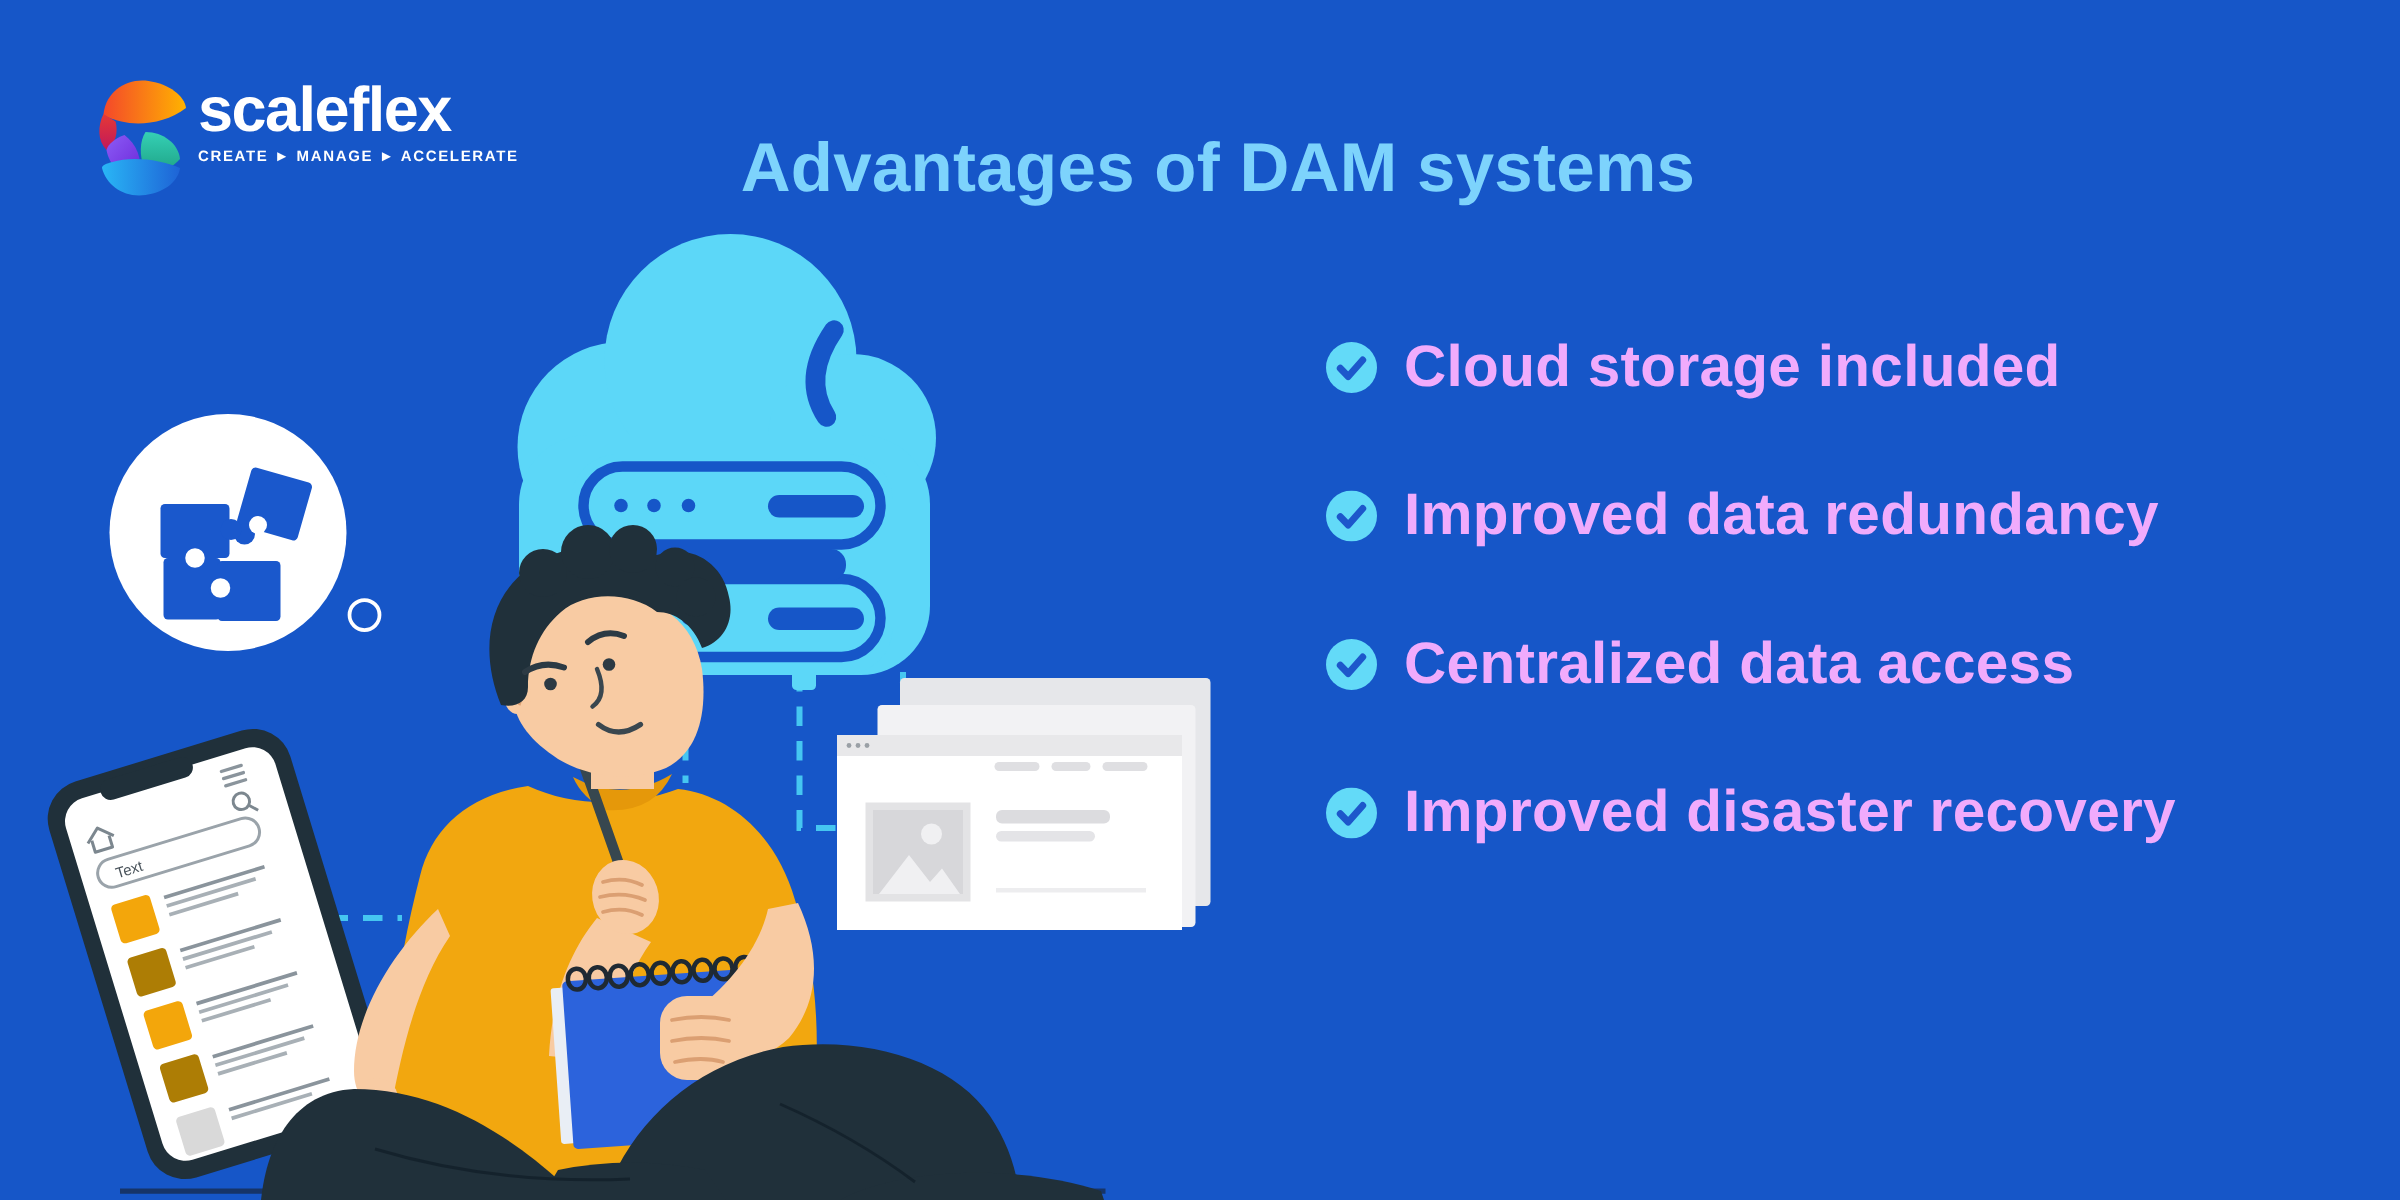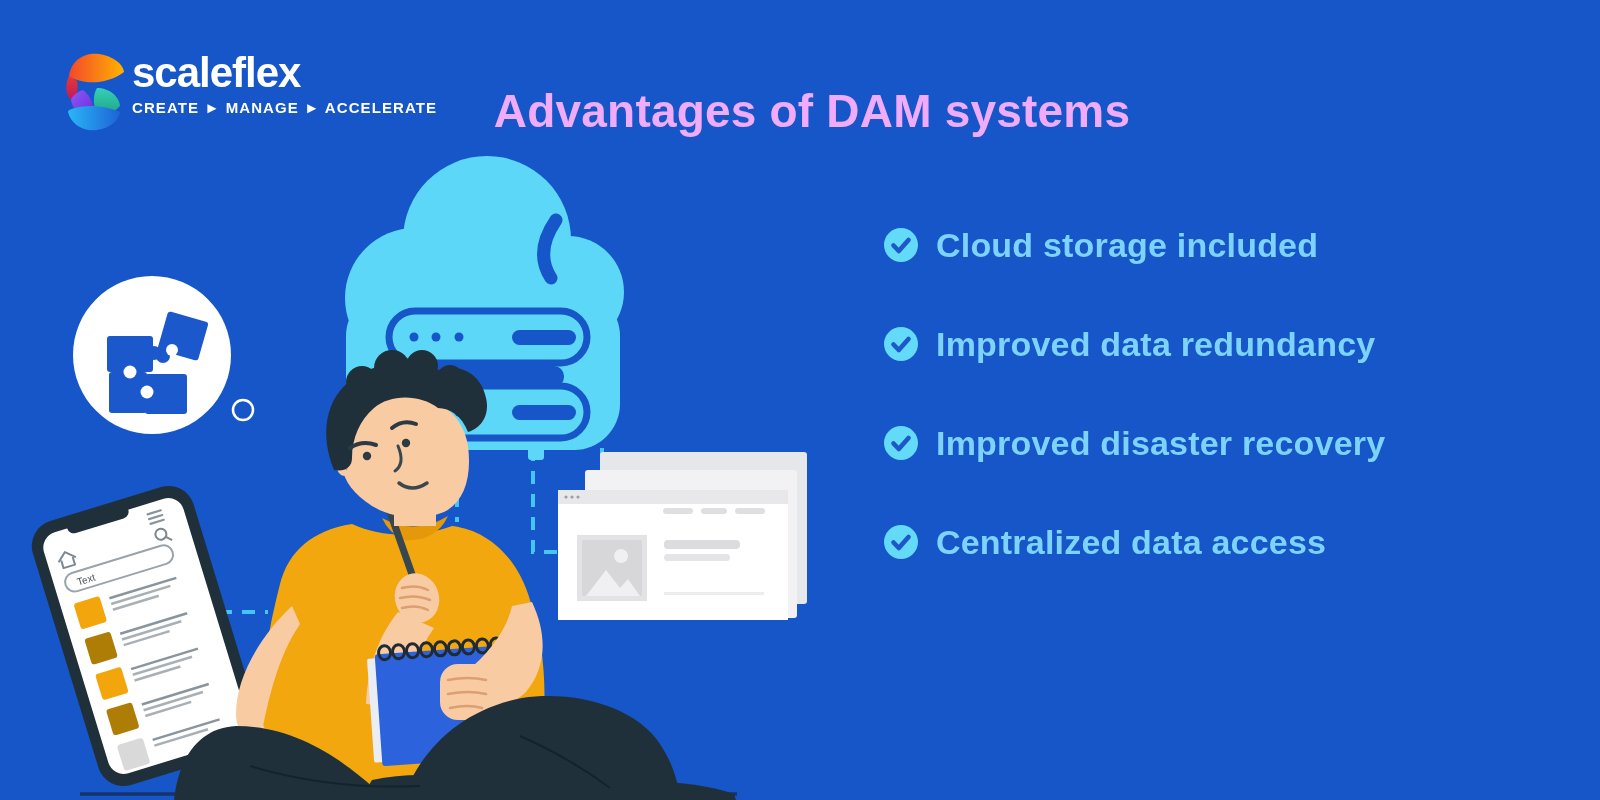--- a/index.html
+++ b/index.html
@@ -5,33 +5,33 @@
   html,body{margin:0;padding:0;background:#1656C8;}
   .stage{position:relative;width:1600px;height:800px;overflow:hidden;
          background:#1656C8;font-family:"Liberation Sans",sans-serif;}
   .illus{position:absolute;left:0;top:0;width:1600px;height:800px;}
 
   
   .brand{position:absolute;left:62px;top:50px;display:flex;align-items:flex-start;}
   .brand-mark{width:66px;height:84px;}
   .brand-text{margin-left:4px;}
   .brand-name{color:#FFFFFF;font-size:42px;font-weight:bold;letter-spacing:-1px;line-height:1.1;}
-  .brand-tagline{color:#FFFFFF;font-size:15px;font-weight:bold;letter-spacing:1.1px;margin-top:3px;white-space:nowrap;}
+  .brand-tagline{color:#FFFFFF;font-size:10px;font-weight:bold;letter-spacing:1.1px;margin-top:3px;white-space:nowrap;}
 
   
   .title{position:absolute;left:412px;top:84px;width:800px;text-align:center;
-         color:#f0abfc;font-size:46px;font-weight:bold;letter-spacing:0.2px;}
+         color:#7dd3fc;font-size:46px;font-weight:bold;letter-spacing:0.2px;}
 
   
   .advantages{position:absolute;left:884px;top:228px;display:flex;flex-direction:column;gap:65px;}
   .adv-item{display:flex;align-items:center;height:34px;}
   .check{width:34px;height:34px;margin-right:18px;flex:0 0 auto;}
   .check circle{fill:#63DAF8;}
   .check path{fill:none;stroke:#1D57CB;stroke-width:4.6;stroke-linecap:round;stroke-linejoin:round;}
-  .adv-label{color:#7dd3fc;font-size:34px;font-weight:bold;letter-spacing:0.2px;line-height:34px;white-space:nowrap;}
+  .adv-label{color:#f0abfc;font-size:39px;font-weight:bold;letter-spacing:0.2px;line-height:34px;white-space:nowrap;}
 </style>
 </head>
 <body>
 
 <div class="stage">
 
   <svg class="illus" viewBox="0 0 1600 800" aria-hidden="true">
 
     <line x1="80" y1="794" x2="737" y2="794" stroke="#16315F" stroke-width="3.5" opacity="0.9"></line>
 
@@ -307,28 +307,28 @@
         <span class="adv-label">Improved data redundancy</span>
       </div>
 
       <div class="adv-item">
         <span class="check">
           <svg viewBox="0 0 34 34" width="34" height="34" aria-hidden="true">
             <circle cx="17" cy="17" r="17"></circle>
             <path d="M9.5 17.5 L14.8 23 L24.5 12"></path>
           </svg>
         </span>
-        <span class="adv-label">Improved disaster recovery</span>
+        <span class="adv-label">Centralized data access</span>
       </div>
 
       <div class="adv-item">
         <span class="check">
           <svg viewBox="0 0 34 34" width="34" height="34" aria-hidden="true">
             <circle cx="17" cy="17" r="17"></circle>
             <path d="M9.5 17.5 L14.8 23 L24.5 12"></path>
           </svg>
         </span>
-        <span class="adv-label">Centralized data access</span>
+        <span class="adv-label">Improved disaster recovery</span>
       </div>
 
     </div>
 
 </div>
 
 </body></html>

